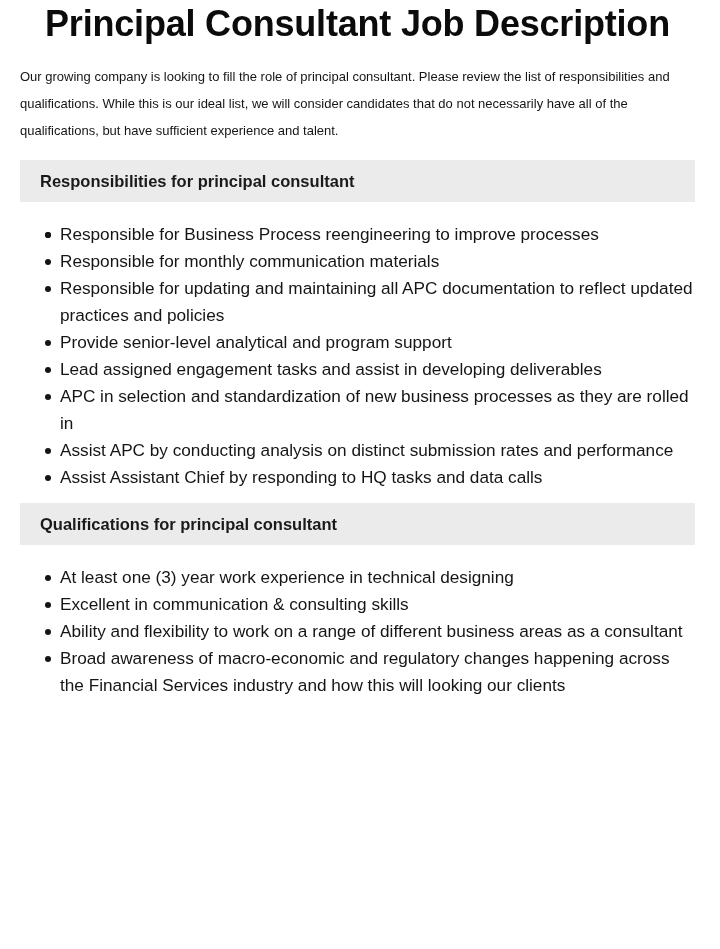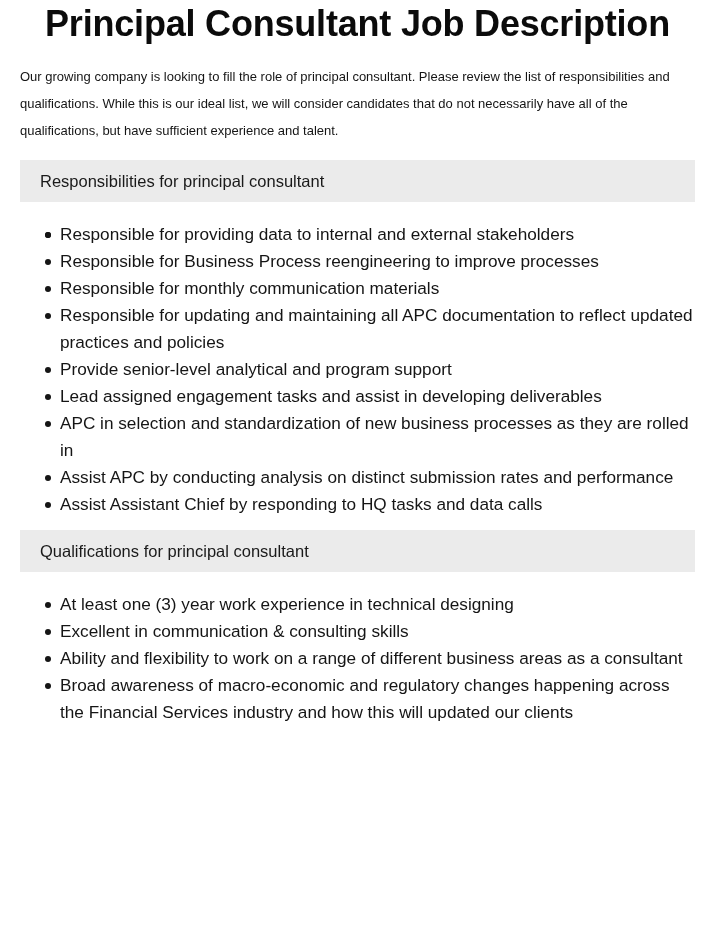--- a/index.html
+++ b/index.html
@@ -36,21 +36,21 @@
       color: #151515;
     }
     .section-header {
       margin-top: 16px;
       height: 42px;
       background: #ebebeb;
       display: flex;
       align-items: center;
       padding-left: 20px;
       font-size: 16.5px;
-      font-weight: normal;
+      font-weight: bold;
       color: #1a1a1a;
     }
     .section-header.second {
       margin-top: 12px;
     }
     ul.items {
       margin: 19px 0 0 0;
       padding: 0 0 0 40px;
       list-style: none;
     }
@@ -76,32 +76,31 @@
 
 <div class="page">
   <h1 class="title">Principal Consultant Job Description</h1>
 
   <p class="intro">Our growing company is looking to fill the role of principal consultant. Please review the list of responsibilities and qualifications. While this is our ideal list, we will consider candidates that do not necessarily have all of the qualifications, but have sufficient experience and talent.</p>
 
   <div class="section-header">Responsibilities for principal consultant</div>
 
   <ul class="items">
     <li><span class="bullet"></span></li>
-    <li><span class="bullet"></span><span>Responsible for providing data to internal and external stakeholders</span></li>
     <li><span class="bullet"></span><span>Responsible for Business Process reengineering to improve processes</span></li>
     <li><span class="bullet"></span><span>Responsible for monthly communication materials</span></li>
     <li><span class="bullet"></span><span>Responsible for updating and maintaining all APC documentation to reflect updated practices and policies</span></li>
     <li><span class="bullet"></span><span>Provide senior-level analytical and program support</span></li>
     <li><span class="bullet"></span><span>Lead assigned engagement tasks and assist in developing deliverables</span></li>
     <li><span class="bullet"></span><span>APC in selection and standardization of new business processes as they are rolled in</span></li>
     <li><span class="bullet"></span><span>Assist APC by conducting analysis on distinct submission rates and performance</span></li>
     <li><span class="bullet"></span><span>Assist Assistant Chief by responding to HQ tasks and data calls</span></li>
   </ul>
 
   <div class="section-header second">Qualifications for principal consultant</div>
 
   <ul class="items">
     <li><span class="bullet"></span><span>At least one (3) year work experience in technical designing</span></li>
     <li><span class="bullet"></span><span>Excellent in communication &amp; consulting skills</span></li>
     <li><span class="bullet"></span><span>Ability and flexibility to work on a range of different business areas as a consultant</span></li>
-    <li><span class="bullet"></span><span>Broad awareness of macro-economic and regulatory changes happening across the Financial Services industry and how this will updated our clients</span></li>
+    <li><span class="bullet"></span><span>Broad awareness of macro-economic and regulatory changes happening across the Financial Services industry and how this will looking our clients</span></li>
   </ul>
 </div>
 
 </body></html>

